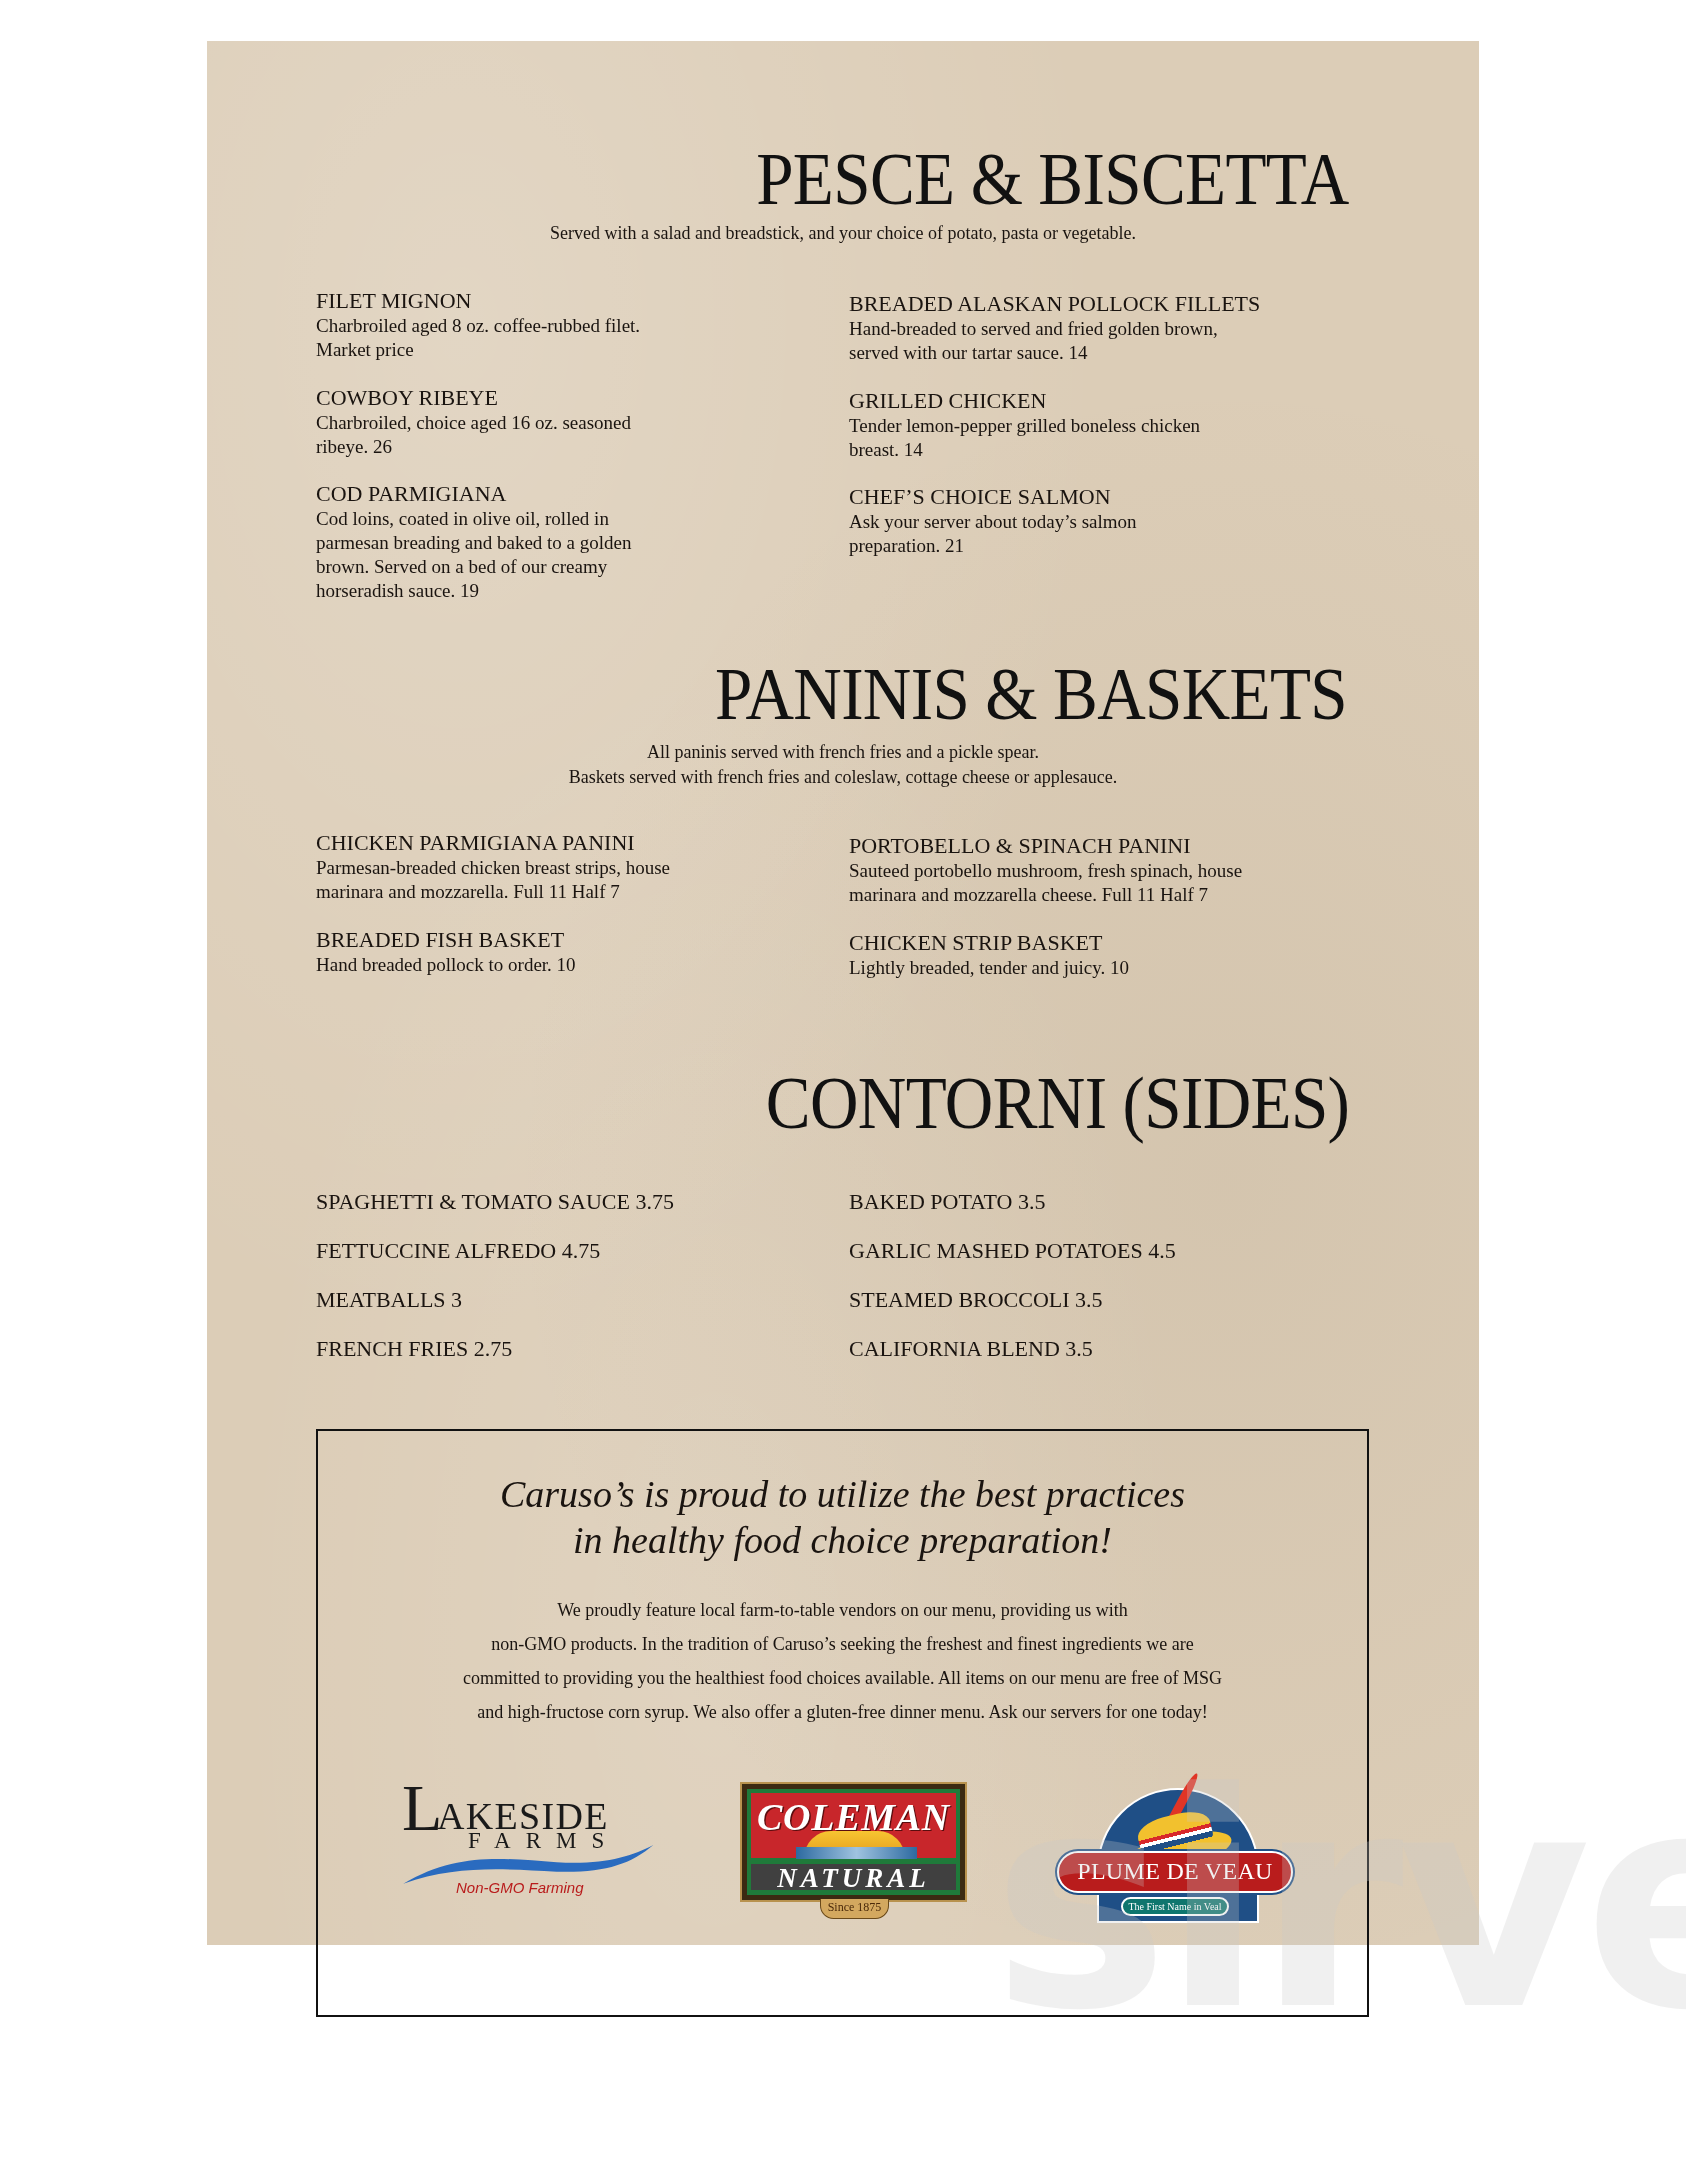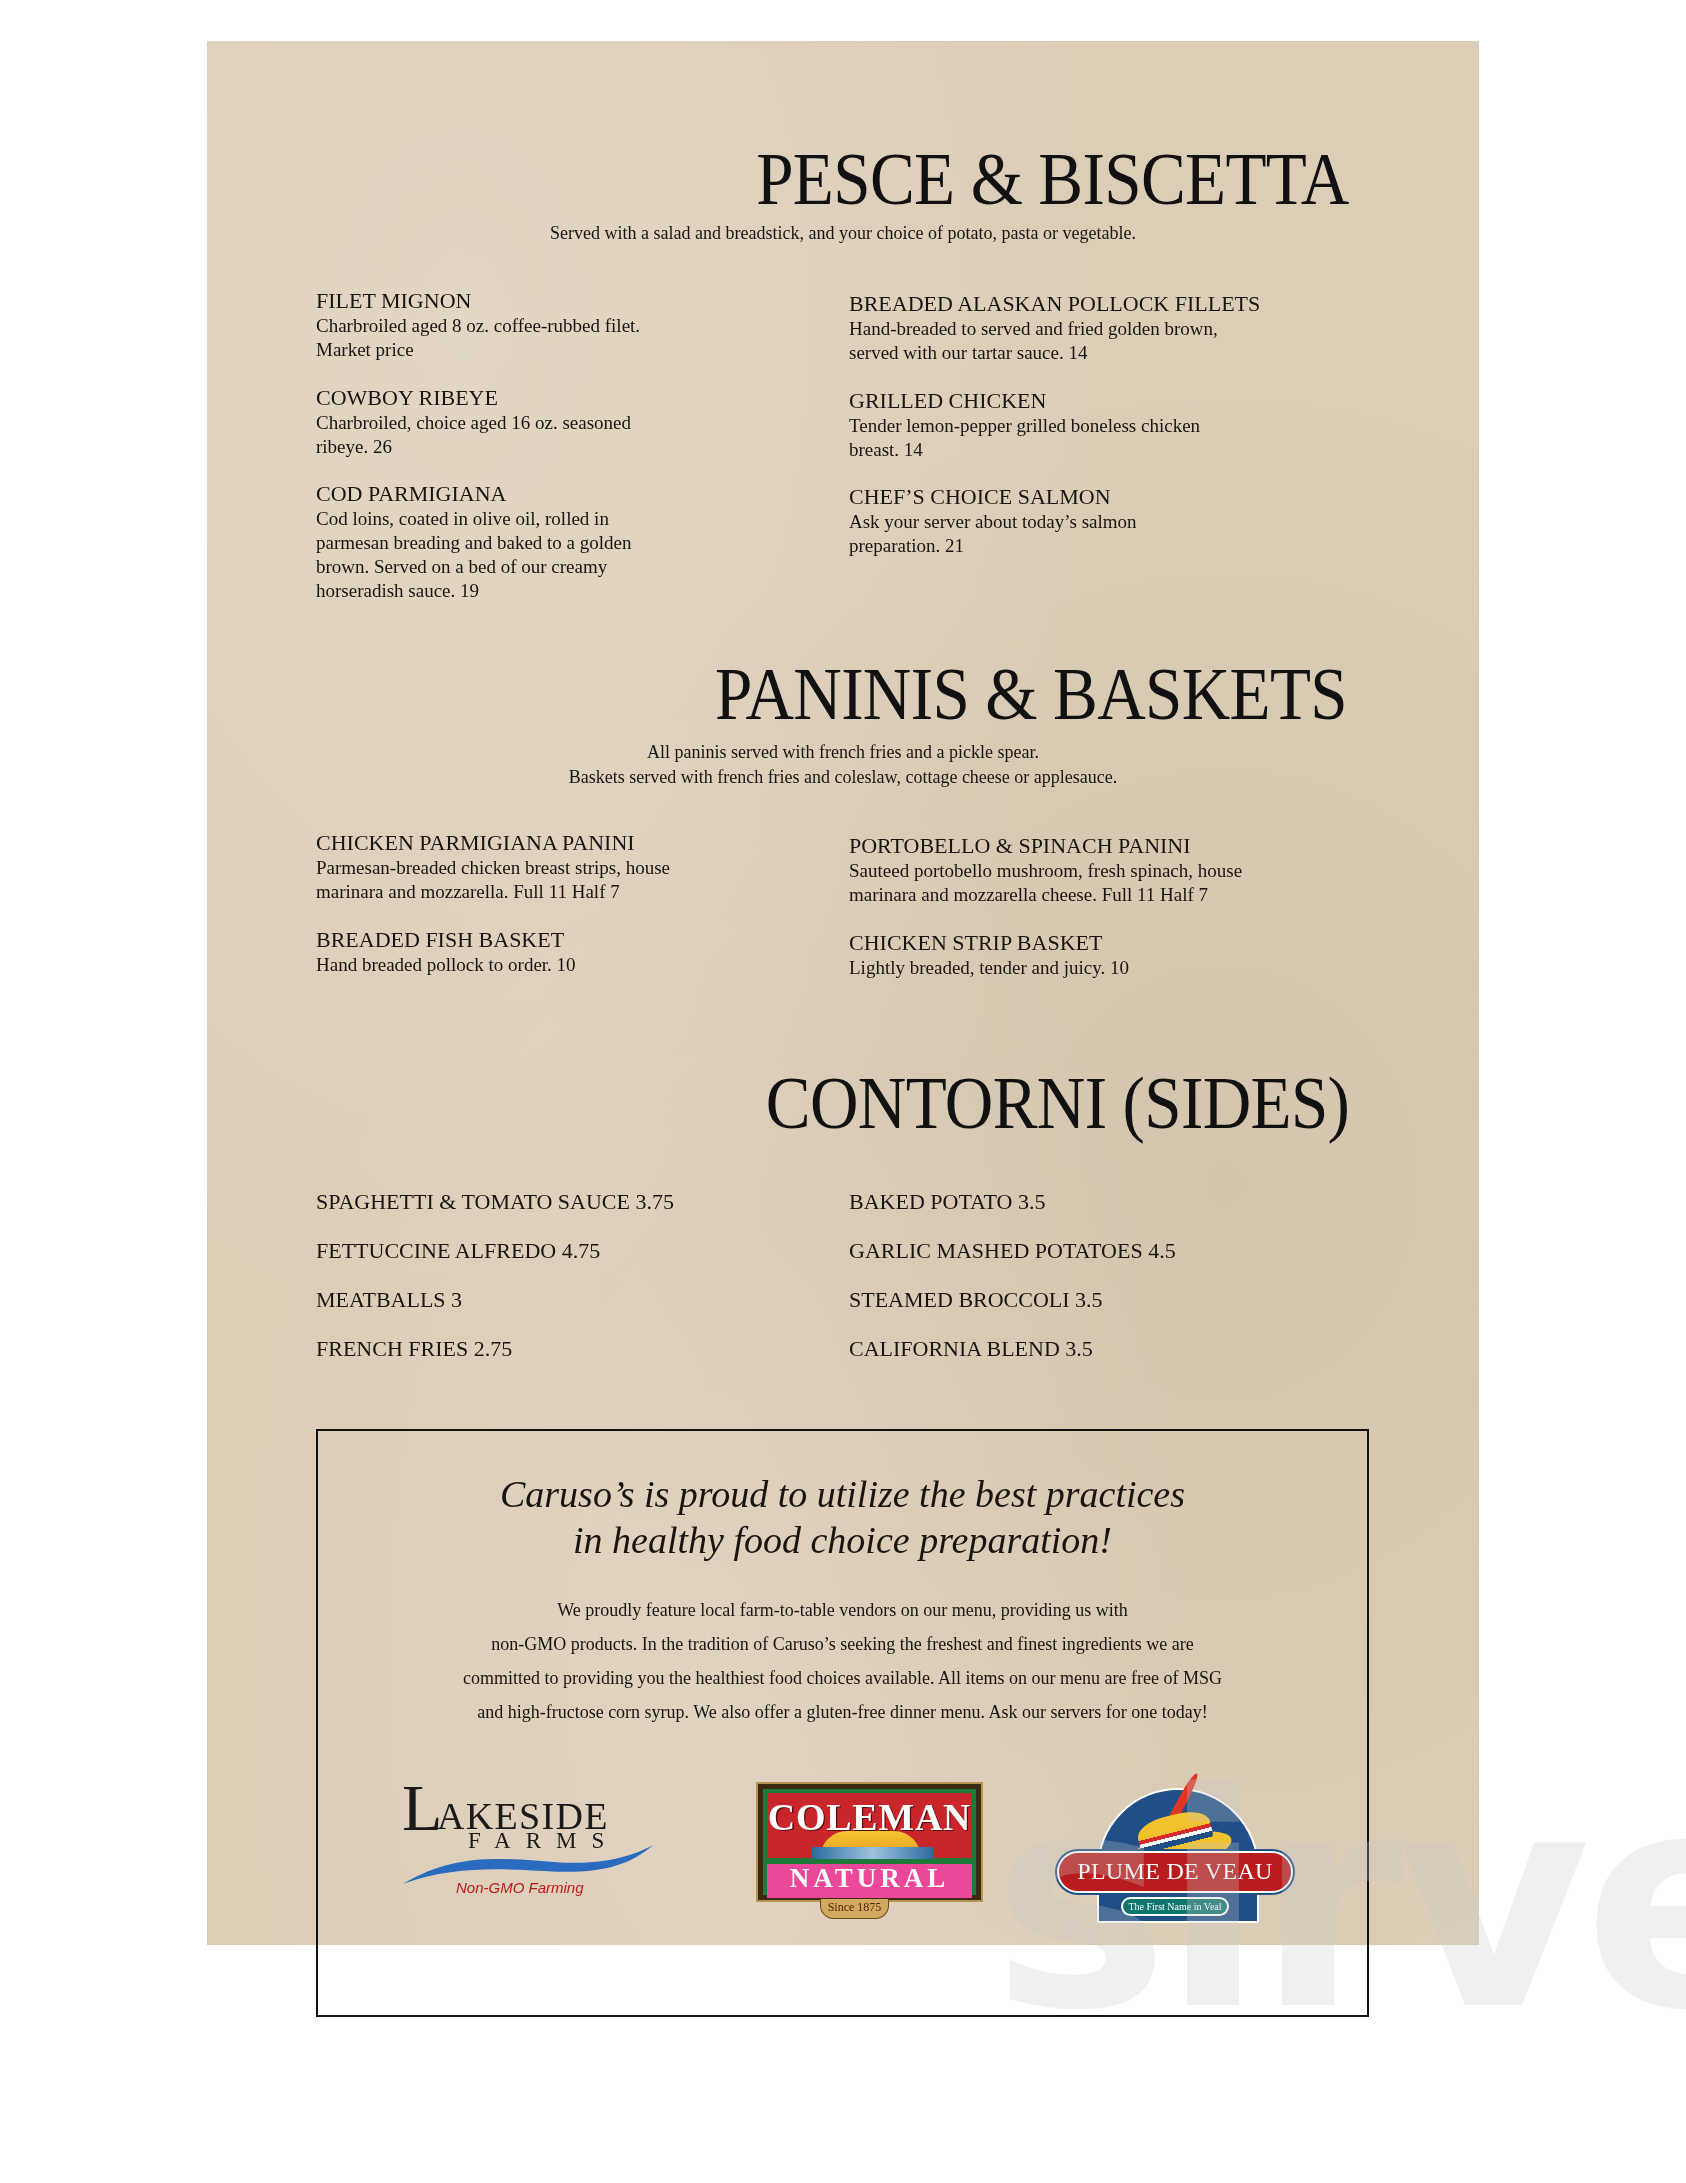--- a/index.html
+++ b/index.html
@@ -36,29 +36,29 @@
   .logos { position:absolute; left:0; right:0; top:351px; height:0; }
   
   .lakeside { position:absolute; left:84px; top:-3.4px; width:256px; height:128px; }
   .lk-big { position:absolute; left:0; top:-4px; font-size:66px; line-height:1; color:#1a1a1a; font-family:"Liberation Serif",serif; }
   .lk-word { position:absolute; left:35px; top:15px; font-size:38px; letter-spacing:1.3px; color:#1a1a1a; font-family:"Liberation Serif",serif; }
   .lk-farms { position:absolute; left:66px; top:49px; font-size:23px; letter-spacing:15px; color:#1a1a1a; font-family:"Liberation Serif",serif; }
   .lk-wave { position:absolute; left:0; top:66px; width:256px; height:40px; }
   .lk-tag { position:absolute; left:54px; top:100px; font-style:italic; font-size:15px; color:#b91c1c; font-family:"Liberation Sans",sans-serif; }
   
   .coleman { position:absolute; left:422px; top:0; width:229px; height:142px; }
-  .cm-frame { position:absolute; left:16px; top:0; width:227px; height:120px; background:#3b2a12; border:2px solid #b8924e; box-sizing:border-box; }
+  .cm-frame { position:absolute; left:0; top:0; width:227px; height:120px; background:#3b2a12; border:2px solid #b8924e; box-sizing:border-box;font-style:italic; }
   .cm-green { position:absolute; left:5.4px; top:5.4px; right:5.4px; bottom:5.4px; background:#1f7a3a; }
   .cm-red { position:absolute; left:9.4px; top:9.4px; right:9.4px; height:65px; background:#c8262b; }
   .cm-name { position:absolute; left:0; right:0; top:1.3px; text-align:center; color:#fff; font-weight:bold;
              font-size:38px; font-family:"Liberation Serif",serif; letter-spacing:0.7px; text-shadow:1.3px 1.3px 0 #5a0d0f; }
   .cm-sun { position:absolute; left:62px; top:47px; width:101px; height:27px; border-radius:51px 51px 0 0;
             background:linear-gradient(#f7c531,#e49b1d); }
   .cm-mtn { position:absolute; left:54px; top:63px; width:121px; height:12px; background:linear-gradient(90deg,#2d6aa0,#9fc3e0,#2d6aa0); }
-  .cm-black { position:absolute; left:9.4px; right:9.4px; top:80px; height:34px; background:#ec4899; }
+  .cm-black { position:absolute; left:9.4px; right:9.4px; top:80px; height:26px; background:#404040; }
   .cm-natural { position:absolute; left:0; right:0; top:-1.3px; text-align:center; color:#fff; font-weight:bold;
                 font-size:27px; letter-spacing:4px; font-family:"Liberation Serif",serif; }
   .cm-since { position:absolute; left:80px; top:117px; width:67px; height:19px; background:#d3a85f;
               border:1.3px solid #6a4a1a; border-top:none; border-radius:0 0 13.5px 13.5px; text-align:center;
               font-size:12px; color:#4a2a0a; line-height:17.5px; font-family:"Liberation Serif",serif; }
   
   .plume { position:absolute; left:739px; top:-13.5px; width:243px; height:142px; }
   .pl-dome { position:absolute; left:40px; top:19px; width:162px; height:135px; border-radius:81px 81px 0 0;
              background:#1f4f86; border:2.7px solid #fff; box-sizing:border-box; }
   .pl-hat-brim { position:absolute; left:61px; top:67px; width:115px; height:34px; border-radius:50%; background:#f2c12e; transform:rotate(-14deg); }

